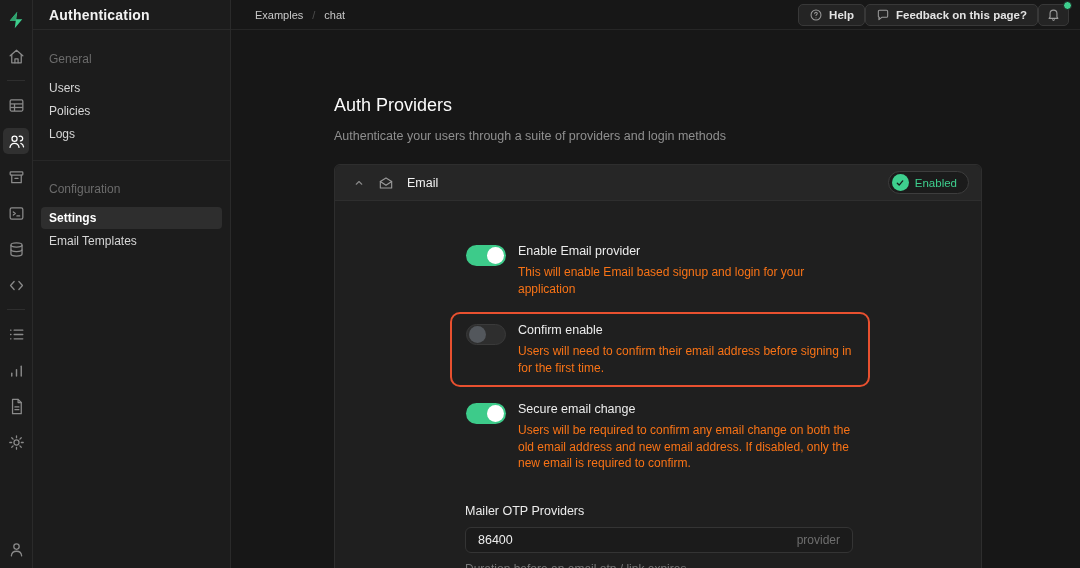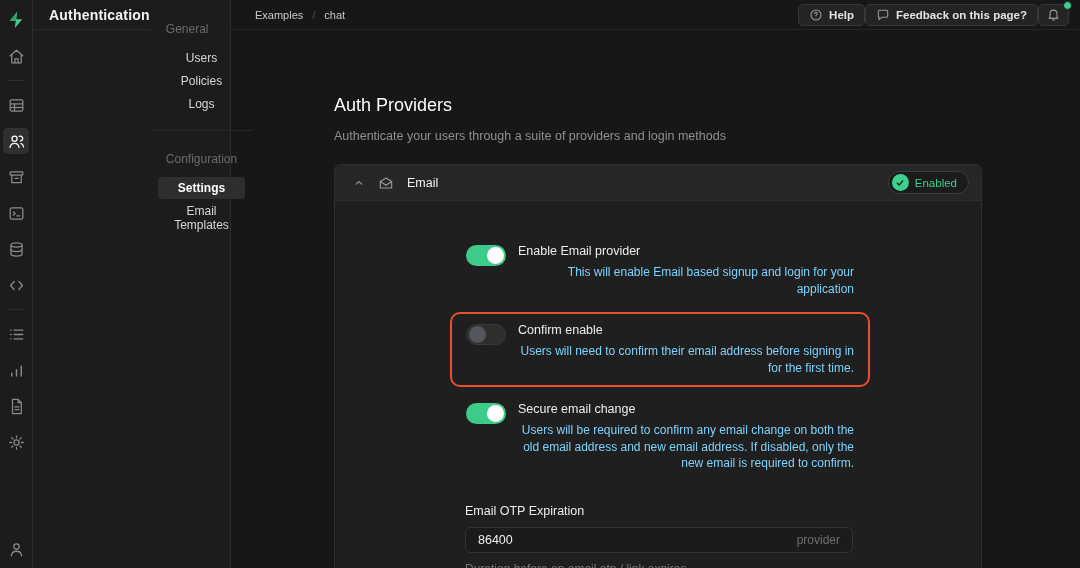--- a/index.html
+++ b/index.html
@@ -24,32 +24,32 @@
     display:flex; align-items:center; justify-content:center;
     margin-bottom:10px; cursor:pointer;
   }
   .rail-icon.active { background:#303030; color:#ffffff; }
   .rail-divider { width:18px; border-top:1px solid #2e2e2e; margin:1px 0 11px; }
   .rail-bottom { margin-top:auto; margin-bottom:6px; }
 
   
   .sidebar {
     width:198px; background:#1c1c1c; border-right:1px solid #2a2a2a;
-    display:flex; flex-direction:row; flex-shrink:0;
+    display:flex; flex-direction:column; flex-shrink:0;
   }
   .sidebar-header {
     height:30px; border-bottom:1px solid #2a2a2a; flex-shrink:0;
     display:flex; align-items:center; padding-left:16px;
     font-size:14px; font-weight:700; color:#f2f2f2; letter-spacing:.2px;
   }
   .sidebar-nav { padding:22px 8px 0; }
   .section-label { color:#6b6b6b; font-size:12px; padding:0 8px; margin-bottom:11px; }
   .nav-item {
     font-size:12px; color:#d6d6d6; padding:4px 8px; border-radius:4px;
-    margin-bottom:1px; cursor:pointer;text-align:center;
+    margin-bottom:1px; cursor:pointer;
   }
   .nav-item.active { background:#2e2e2e; color:#ffffff; font-weight:700; }
   .sidebar-divider { border-top:1px solid #272727; margin:15px -8px 21px; }
 
   
   .main { flex:1; display:flex; flex-direction:column; min-width:0; }
   .topbar {
     height:30px; border-bottom:1px solid #262626; flex-shrink:0;
     display:flex; align-items:center; padding:0 11px 0 24px;
   }
@@ -107,21 +107,21 @@
   .toggle {
     width:40px; height:21px; border-radius:11px; position:relative;
     flex-shrink:0; margin-top:1px; cursor:pointer;
   }
   .toggle.on  { background:#3dcb8a; }
   .toggle.off { background:#2e2e2e; border:1px solid #3a3a3a; }
   .knob { width:17px; height:17px; border-radius:50%; position:absolute; top:2px; }
   .toggle.on  .knob { right:2px; background:#ffffff; }
   .toggle.off .knob { left:2px; top:1px; background:#53575c; }
   .toggle-label { font-size:12.5px; color:#ececec; margin-bottom:6px; }
-  .toggle-desc  { font-size:12px; color:#7dd3fc; line-height:1.38;text-align:right; }
+  .toggle-desc  { font-size:12px; color:#f97316; line-height:1.38; }
 
   .field { margin-left:130px; width:388px; margin-top:21px; }
   .field-label { font-size:12.5px; color:#ececec; margin-bottom:9px; }
   .field-input {
     height:26px; background:#1b1b1b; border:1px solid #343434; border-radius:6px;
     display:flex; align-items:center; padding:0 12px; cursor:text;
   }
   .field-value { font-size:12.5px; color:#ededed; }
   .field-suffix { margin-left:auto; color:#6e6e6e; font-size:12px; }
   .field-helper { margin-top:9px; font-size:12px; color:#787878; }
@@ -348,21 +348,21 @@
             <div class="toggle on">
                 <div class="knob"></div>
               </div>
             <div>
               <div class="toggle-label">Secure email change</div>
               <div class="toggle-desc">Users will be required to confirm any email change on both the old email address and new email address. If disabled, only the new email is required to confirm.</div>
             </div>
           </div>
 
           <div class="field">
-            <div class="field-label">Email OTP Expiration</div>
+            <div class="field-label">Mailer OTP Providers</div>
             <div class="field-input">
               <span class="field-value">86400</span>
               <span class="field-suffix">provider</span>
             </div>
             <div class="field-helper">Duration before an email otp / link expires.</div>
           </div>
 
         </div>
       </div>
     </div>

